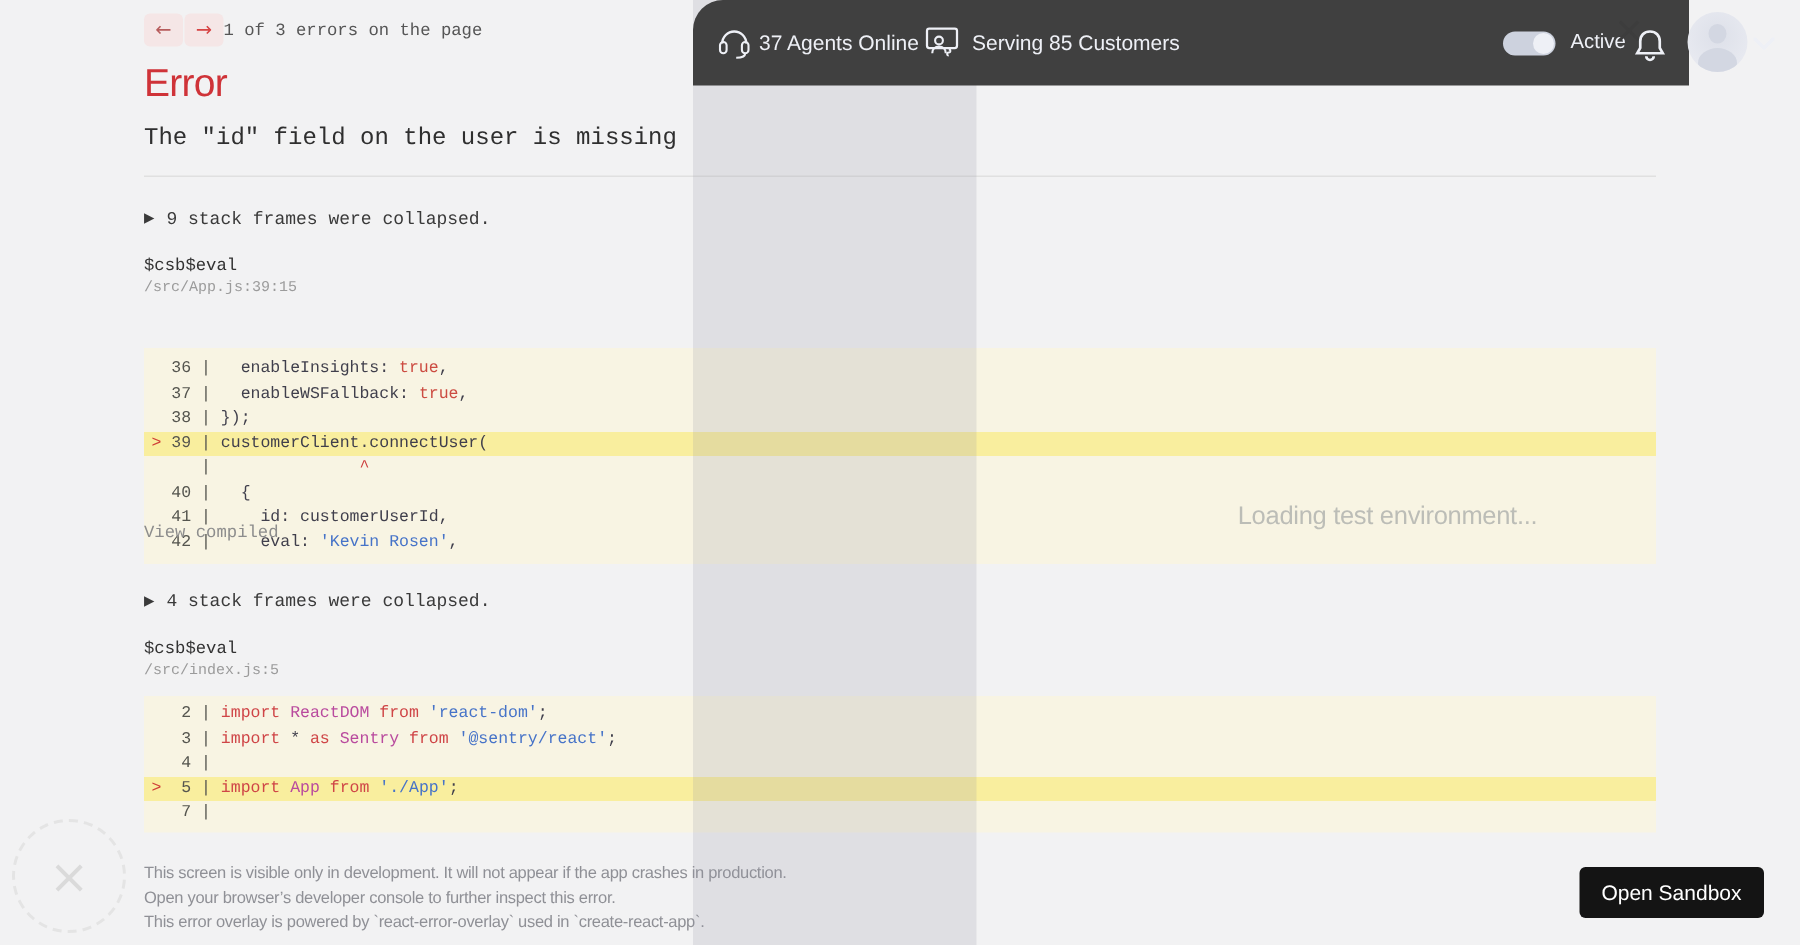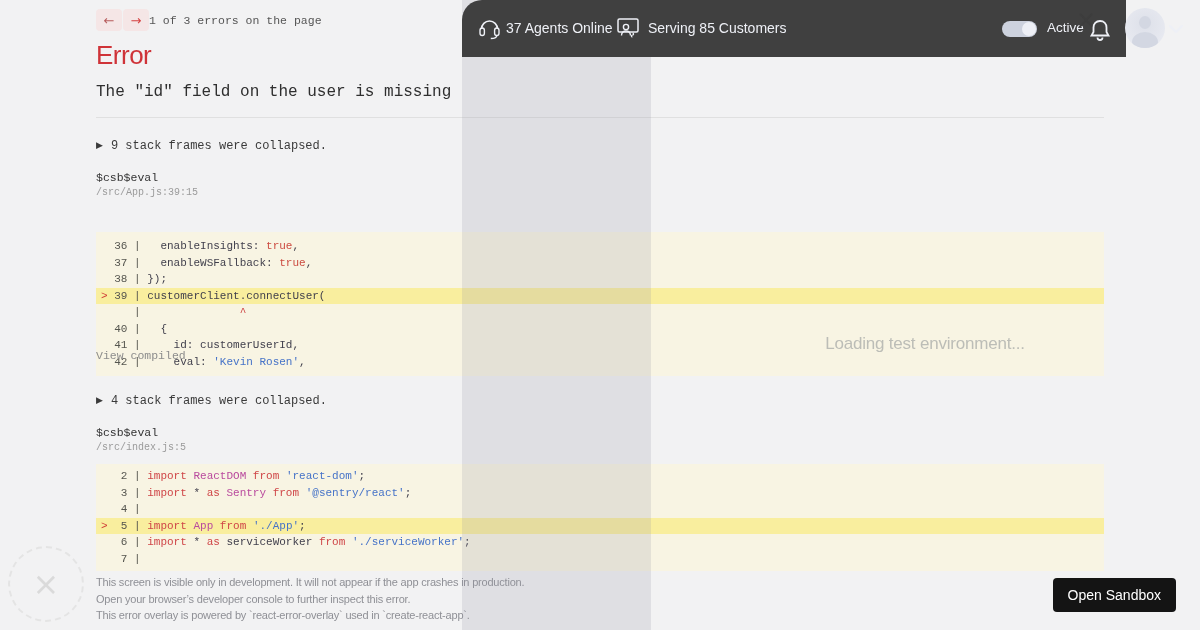--- a/index.html
+++ b/index.html
@@ -118,21 +118,20 @@
 
   <div class="collapsed c2"><span class="tri">▶</span><span>4 stack frames were collapsed.</span></div>
   <div class="frame-fn fn2">$csb$eval</div>
   <div class="frame-loc loc2">/src/index.js:5</div>
 
   <div class="code-block cb2">
       <div class="code-row"><span class="mk">  </span><span class="ln"> 2 | </span><span class="tk-k">import</span><span class="tk-d"> </span><span class="tk-m">ReactDOM</span><span class="tk-d"> </span><span class="tk-k">from</span><span class="tk-d"> </span><span class="tk-s">'react-dom'</span><span class="tk-d">;</span></div>
       <div class="code-row"><span class="mk">  </span><span class="ln"> 3 | </span><span class="tk-k">import</span><span class="tk-d"> * </span><span class="tk-k">as</span><span class="tk-d"> </span><span class="tk-m">Sentry</span><span class="tk-d"> </span><span class="tk-k">from</span><span class="tk-d"> </span><span class="tk-s">'@sentry/react'</span><span class="tk-d">;</span></div>
       <div class="code-row"><span class="mk">  </span><span class="ln"> 4 | </span></div>
       <div class="code-row hl"><span class="mk">&gt; </span><span class="ln"> 5 | </span><span class="tk-k">import</span><span class="tk-d"> </span><span class="tk-m">App</span><span class="tk-d"> </span><span class="tk-k">from</span><span class="tk-d"> </span><span class="tk-s">'./App'</span><span class="tk-d">;</span></div>
-      <div class="code-row"><span class="mk">  </span><span class="ln"> 6 | </span><span class="tk-k">import</span><span class="tk-d"> * </span><span class="tk-k">as</span><span class="tk-d"> serviceWorker </span><span class="tk-k">from</span><span class="tk-d"> </span><span class="tk-s">'./serviceWorker'</span><span class="tk-d">;</span></div>
       <div class="code-row"><span class="mk">  </span><span class="ln"> 7 | </span></div>
     </div>
 
   <div class="overlay-footer">
     <div>This screen is visible only in development. It will not appear if the app crashes in production.</div>
     <div>Open your browser’s developer console to further inspect this error.</div>
     <div>This error overlay is powered by `react-error-overlay` used in `create-react-app`.</div>
   </div>
 
   <div class="app-col"></div>

